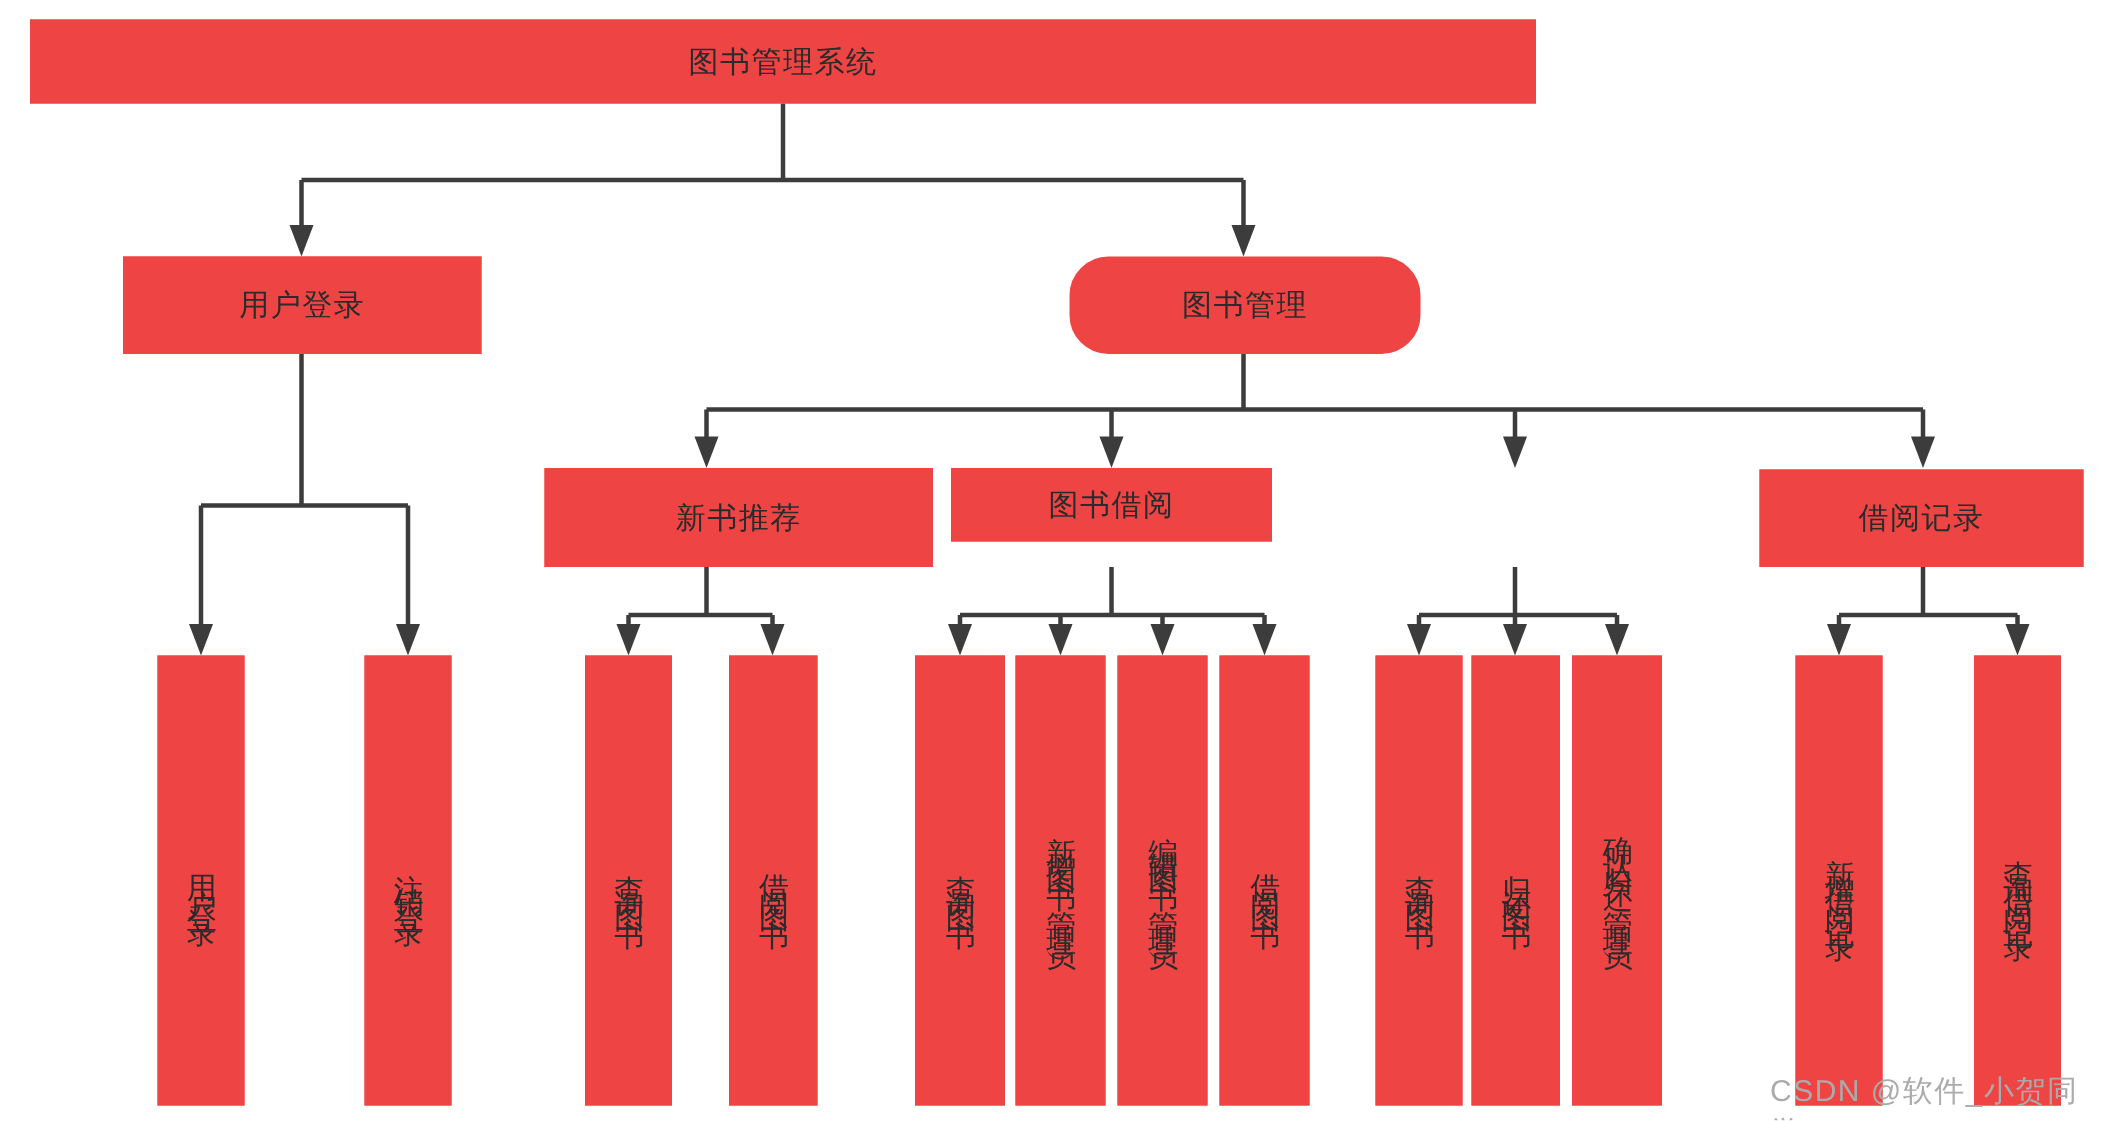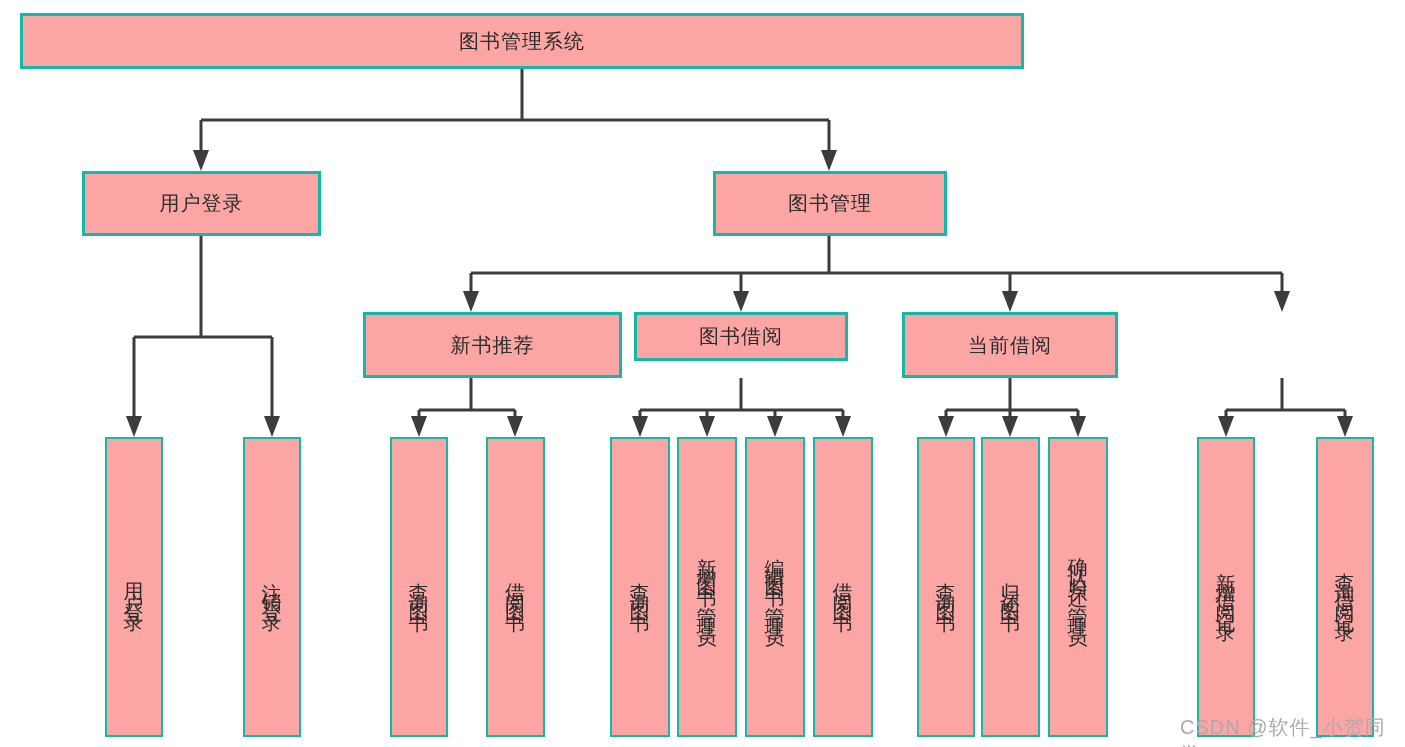--- a/index.html
+++ b/index.html
@@ -7,22 +7,22 @@
     position:relative;
     width:1405px;height:747px;
     background:#ffffff;
     font-family:"Liberation Sans","DejaVu Sans",sans-serif;
     overflow:hidden;
   }
   #wires{position:absolute;left:0;top:0;z-index:1;}
   .box{
     position:absolute;
     box-sizing:border-box;
-    background:#fca5a5;
-    border:3px solid #14b8a6;
+    background:#ef4444;
+    border:3px solid #ef4444;
     color:#2b2b2b;
     display:flex;
     align-items:center;
     justify-content:center;
     font-size:20px;
     letter-spacing:1px;
     z-index:2;
     white-space:nowrap;
   }
   .vbox{
@@ -93,25 +93,25 @@
       <polygon points="1002,416 1018,416 1010,437"></polygon>
       <polygon points="1070,416 1086,416 1078,437"></polygon>
       <polygon points="1218,416 1234,416 1226,437"></polygon>
       <polygon points="1337,416 1353,416 1345,437"></polygon>
     </g>
   </svg>
 
   <div class="box" style="left:20px;top:13px;width:1004px;height:56px;">图书管理系统</div>
 
   <div class="box" style="left:82px;top:171px;width:239px;height:65px;">用户登录</div>
-  <div class="box" style="left:713px;top:171px;width:234px;height:65px;">图书管理</div>
+  <div class="box" style="left:713px;top:171px;width:234px;height:65px;border-radius:26px;">图书管理</div>
 
   <div class="box" style="left:363px;top:312px;width:259px;height:66px;">新书推荐</div>
   <div class="box" style="left:634px;top:312px;width:214px;height:49px;">图书借阅</div>
-  <div class="box" style="left:902px;top:312px;width:216px;height:66px;">当前借阅</div>
+  <div class="box" style="left:1173px;top:313px;width:216px;height:65px;">借阅记录</div>
 
   <div class="box vbox" style="left:105px;top:437px;width:58px;height:300px;">用户登录</div>
   <div class="box vbox" style="left:243px;top:437px;width:58px;height:300px;">注销登录</div>
 
   <div class="box vbox" style="left:390px;top:437px;width:58px;height:300px;">查询图书</div>
   <div class="box vbox" style="left:486px;top:437px;width:59px;height:300px;">借阅图书</div>
 
   <div class="box vbox" style="left:610px;top:437px;width:60px;height:300px;">查询图书</div>
   <div class="box vbox" style="left:677px;top:437px;width:60px;height:300px;">新增图书（管理员）</div>
   <div class="box vbox" style="left:745px;top:437px;width:60px;height:300px;">编辑图书（管理员）</div>

